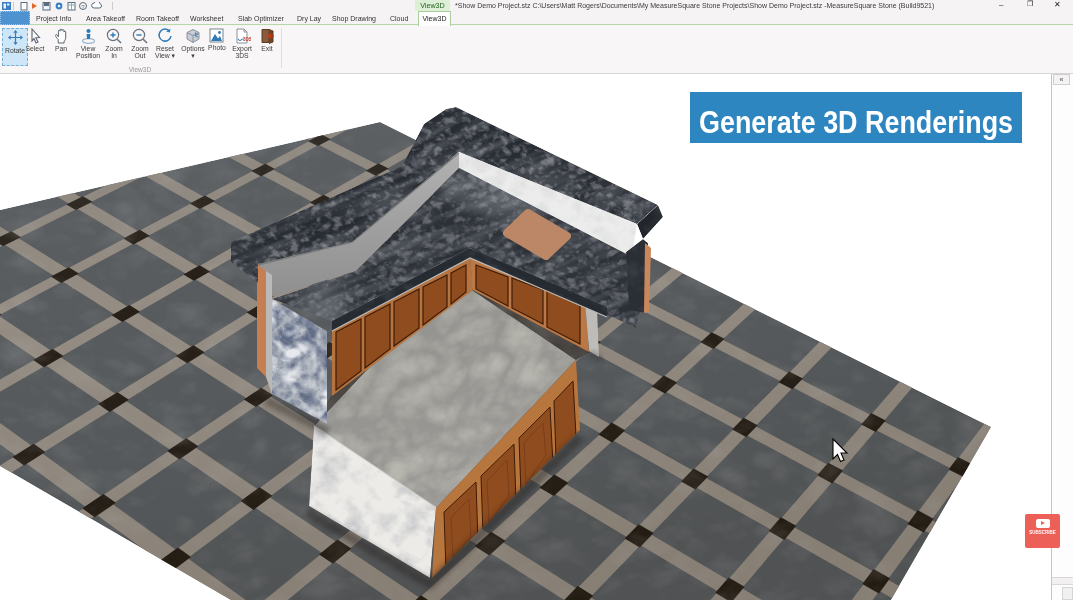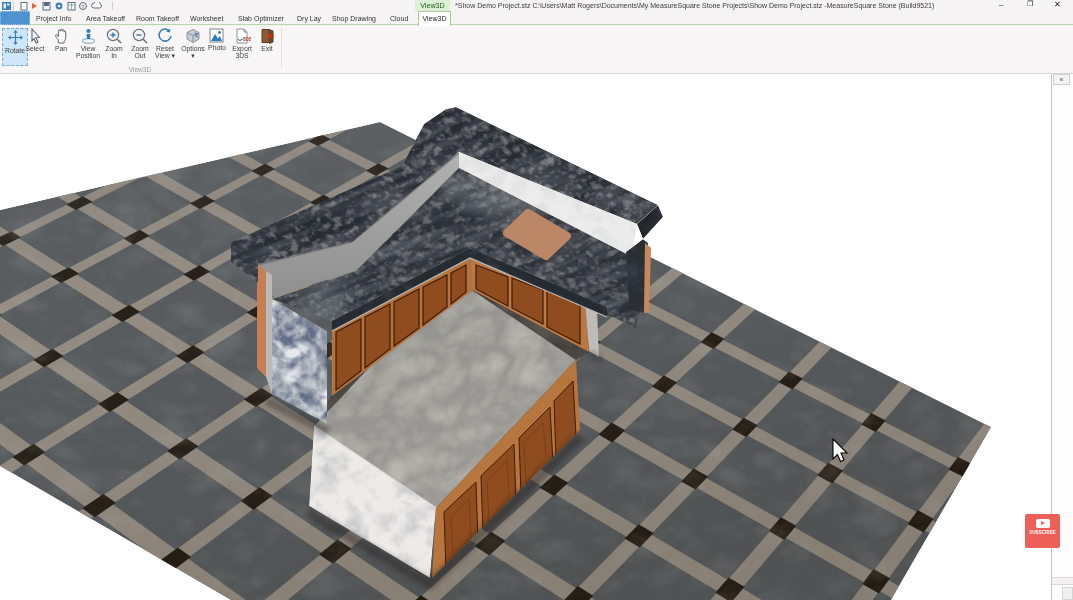--- a/index.html
+++ b/index.html
@@ -498,20 +498,23 @@
 <g clip-path="url(#cBarR)">
         <polygon points="637,224 658,205 663,217 643,239" fill="#22262c"></polygon>
         <rect x="645" y="200" width="26" height="45" filter="url(#gBlotch)" opacity="0.3"></rect>
       </g>
 <polyline points="307,512 430,584 581,436" fill="none" stroke="#1c1813" stroke-width="10" opacity="0.38" filter="url(#soft2)"></polyline>
 <polyline points="266,400 328,432" fill="none" stroke="#1c1813" stroke-width="9" opacity="0.35" filter="url(#soft2)"></polyline>
 <polyline points="590,352 601,360" fill="none" stroke="#1c1813" stroke-width="7" opacity="0.25" filter="url(#soft2)"></polyline>
 <path d="M833,439 L833,459 L837.5,454.5 L840.5,461.5 L844,460 L841,453 L847,453 Z" fill="#fff" stroke="#000" stroke-width="1.1"></path>
 </svg>
 
+<div id="gensign">
+      <div id="gentxt">Generate 3D Renderings</div>
+    </div>
 <div id="rpanel"></div>
 <div id="collbtn">«</div>
 <div id="rpbot"></div>
     <div style="position:absolute;left:1062px;top:587px;width:11px;height:13px;background:#f1eff0;border:1px solid #d5d5d5"></div>
 <div id="sub">
       <div class="yt"></div>
       <div class="st">SUBSCRIBE</div>
     </div>
 
 <div id="chrome">

